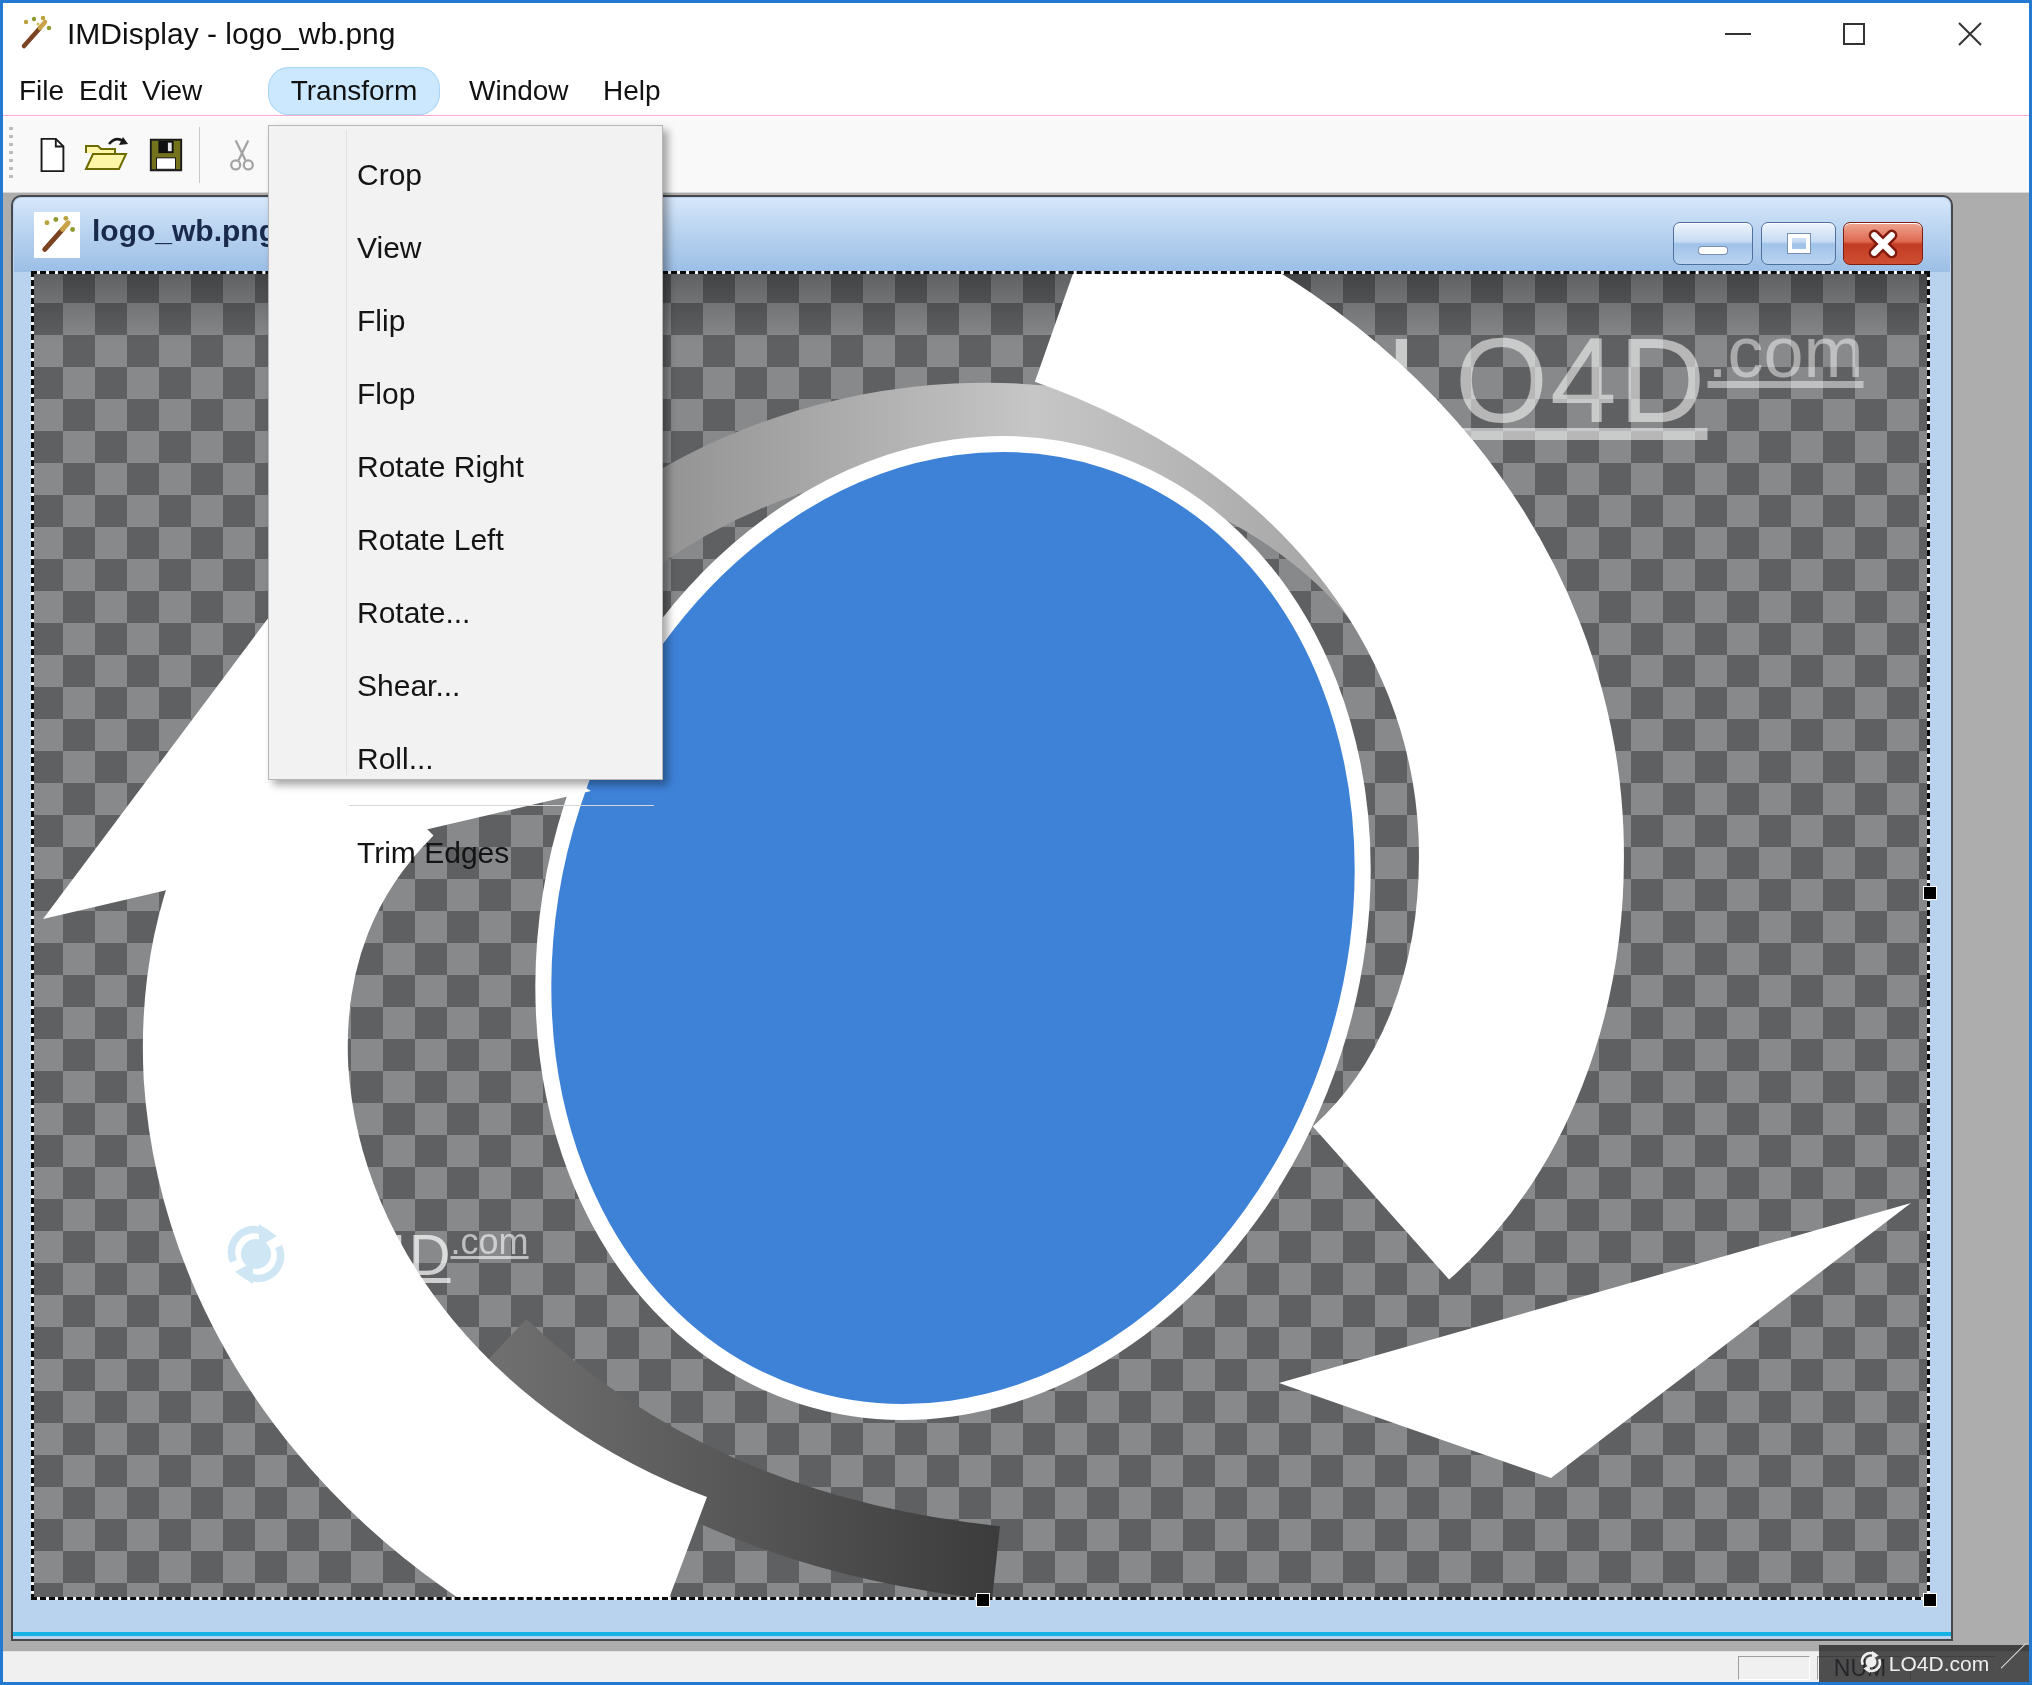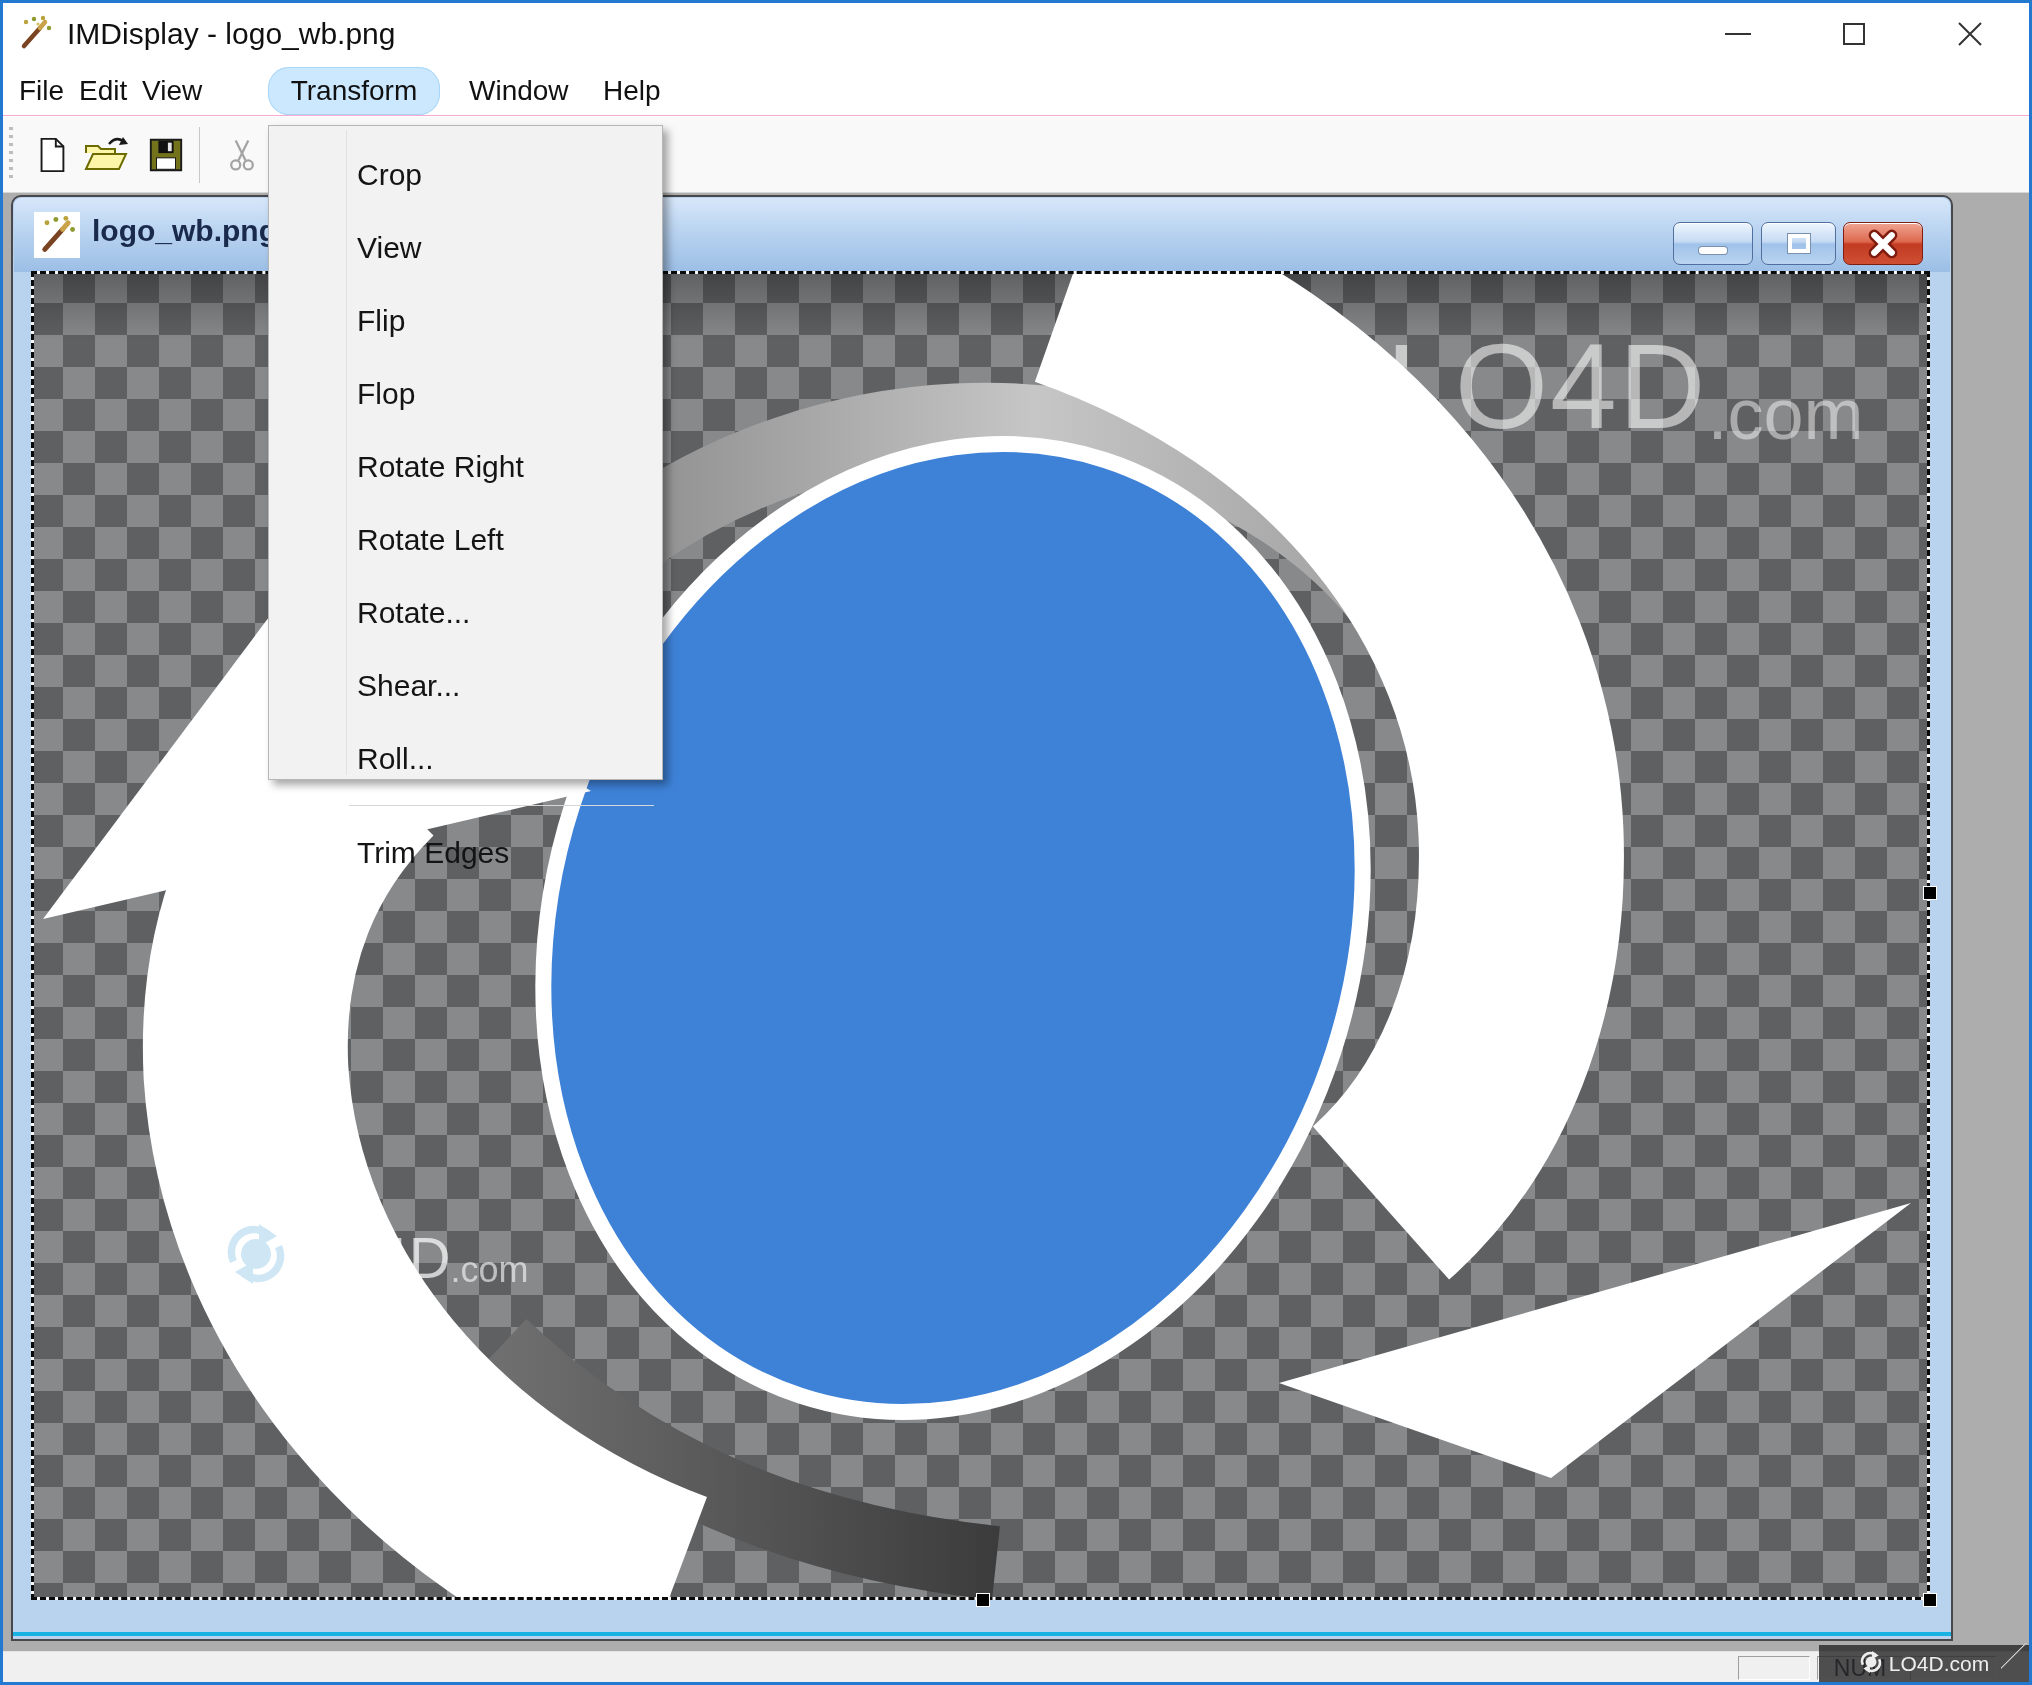--- a/index.html
+++ b/index.html
@@ -52,21 +52,21 @@
     background-color:#87898b;
     background-image:
       linear-gradient(45deg,#5f6062 25%,transparent 25%,transparent 75%,#5f6062 75%),
       linear-gradient(45deg,#5f6062 25%,transparent 25%,transparent 75%,#5f6062 75%);
     background-size:64px 64px;background-position:0 0,32px 32px;}
   .logo-svg{position:absolute;left:0;top:0;}
   .sel-white{position:absolute;inset:0;border:3px solid rgba(255,255,255,.95);pointer-events:none;}
   .sel-dash{position:absolute;inset:0;border:3px dashed #0b0b0b;pointer-events:none;}
   .handle{position:absolute;width:14px;height:14px;background:#000;border:1px solid #fff;}
   .h-corner{right:-7px;bottom:-7px;} .h-right{right:-7px;top:615px;} .h-bottom{left:945px;bottom:-7px;}
-  .wm{position:absolute;display:flex;align-items:flex-end;color:rgba(255,255,255,.55);}
+  .wm{position:absolute;display:flex;align-items:flex-start;color:rgba(255,255,255,.55);text-decoration:underline;}
   .wm-tr{left:1205px;top:40px;}
   .wm-tr .wm-big{font-size:120px;font-weight:300;letter-spacing:2px;}
   .wm-tr .wm-com{font-size:72px;font-weight:300;opacity:.85;}
   .wm-bl{left:192px;top:950px;color:rgba(255,255,255,.7);}
   .wm-bl .wm-big{font-size:58px;font-weight:300;}
   .wm-bl .wm-com{font-size:36px;font-weight:300;opacity:.85;}
   .wm-icon{margin-right:10px;}
   .wm-bl .wm-icon{color:#cfe6f5;}
   
   .dropdown{position:absolute;left:265px;top:122px;width:395px;height:655px;background:#f2f2f2;

